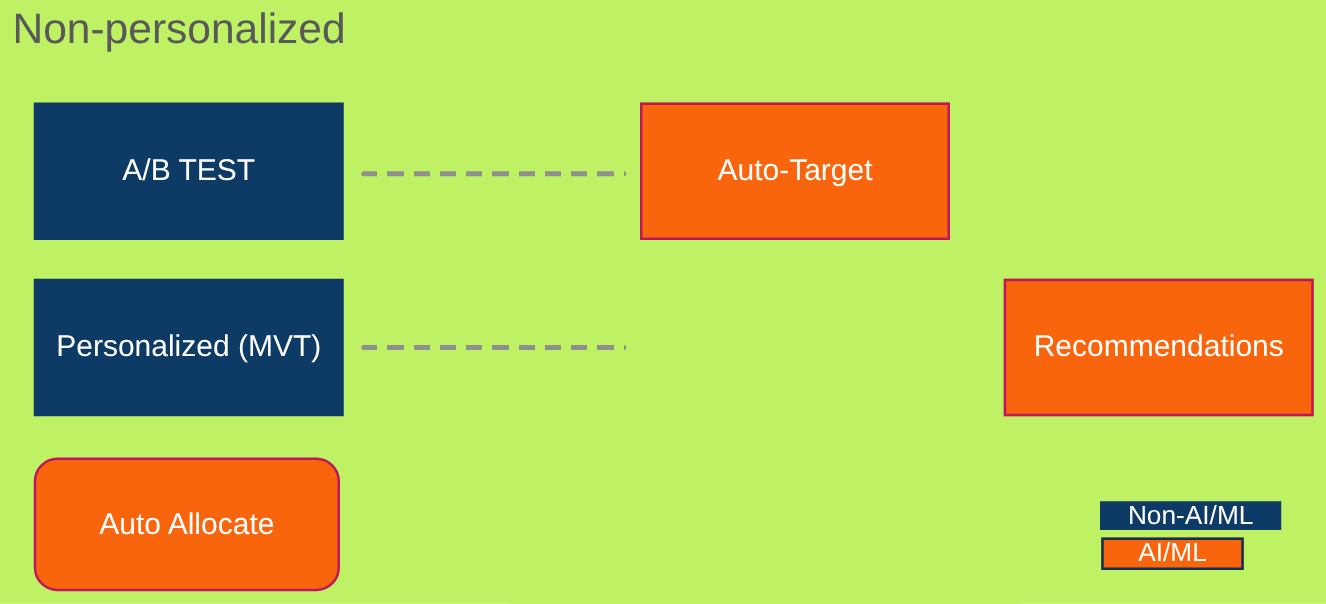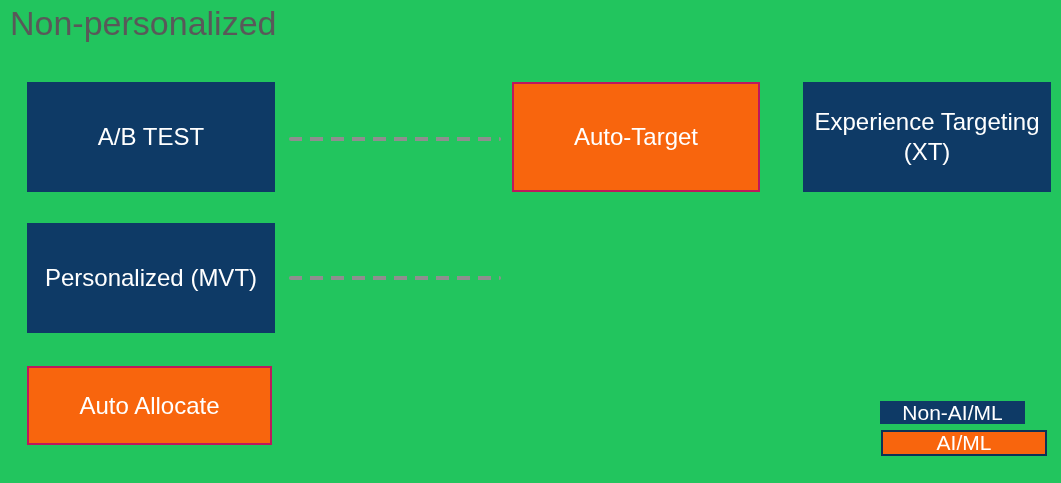--- a/index.html
+++ b/index.html
@@ -1,20 +1,20 @@
 <!DOCTYPE html>
 <html><head>
 <meta charset="utf-8">
 <style>
   html,body { margin:0; padding:0; }
   .canvas {
     position:relative;
     width:1061px;
     height:483px;
-    background:#22c55e;
+    background:#bef264;
     font-family:"Liberation Sans", sans-serif;
     overflow:hidden;
   }
   .heading {
     position:absolute;
     top:4px;
     font-size:34px;
     font-weight:400;
     color:#595959;
     white-space:nowrap;
@@ -38,21 +38,21 @@
   }
   .navy   { background:#0e3a66; }
   .orange { background:#f8650d; border:2px solid #be185d; }
 
   .c1 { left:27px; }
   .c2 { left:512px; }
   .c3 { left:803px; }
   .r1 { top:82px; }
   .r2 { top:223px; }
   .r3 { top:366px; }
-  .box-auto-allocate { width:245px; height:79px; }
+  .box-auto-allocate { width:245px; height:107px;border-radius:19px; }
 
   .connector {
     position:absolute;
     left:289px;
     width:212px;
     height:4px;
     background:repeating-linear-gradient(90deg,#8f8f8f 0 13px,transparent 13px 21px);
     border-radius:2px;
   }
   .connector-row1 { top:137px; }
@@ -62,47 +62,47 @@
     position:absolute;
     display:flex;
     align-items:center;
     justify-content:center;
     color:#ffffff;
     font-size:21px;
     box-sizing:border-box;
     text-align:center;
   }
   .legend-non-ai { left:880px; top:401px; width:145px; height:23px; background:#0e3a66; }
-  .legend-ai     { left:881px; top:430px; width:166px; height:26px; background:#f8650d; border:2px solid #0d3156; }
+  .legend-ai     { left:881px; top:430px; width:114px; height:26px; background:#f8650d; border:2px solid #0d3156; }
 </style>
 </head>
 <body>
 
 <div class="canvas">
 
   <div class="heading heading-left">Non-personalized</div>
 
 
   <div class="box navy c1 r1">
     <span>A/B TEST</span>
   </div>
 
   <div class="box orange c2 r1">
     <span>Auto-Target</span>
   </div>
 
-  <div class="box navy c3 r1">
-    <span>Experience Targeting (XT)</span>
-  </div>
 
   <div class="box navy c1 r2">
     <span>Personalized (MVT)</span>
   </div>
 
 
+  <div class="box orange c3 r2">
+    <span>Recommendations</span>
+  </div>
 
   <div class="box orange c1 r3 box-auto-allocate">
     <span>Auto Allocate</span>
   </div>
 
   <div class="connector connector-row1"></div>
 
   <div class="connector connector-row2"></div>
 
   <div class="legend-item legend-non-ai">Non-AI/ML</div>

